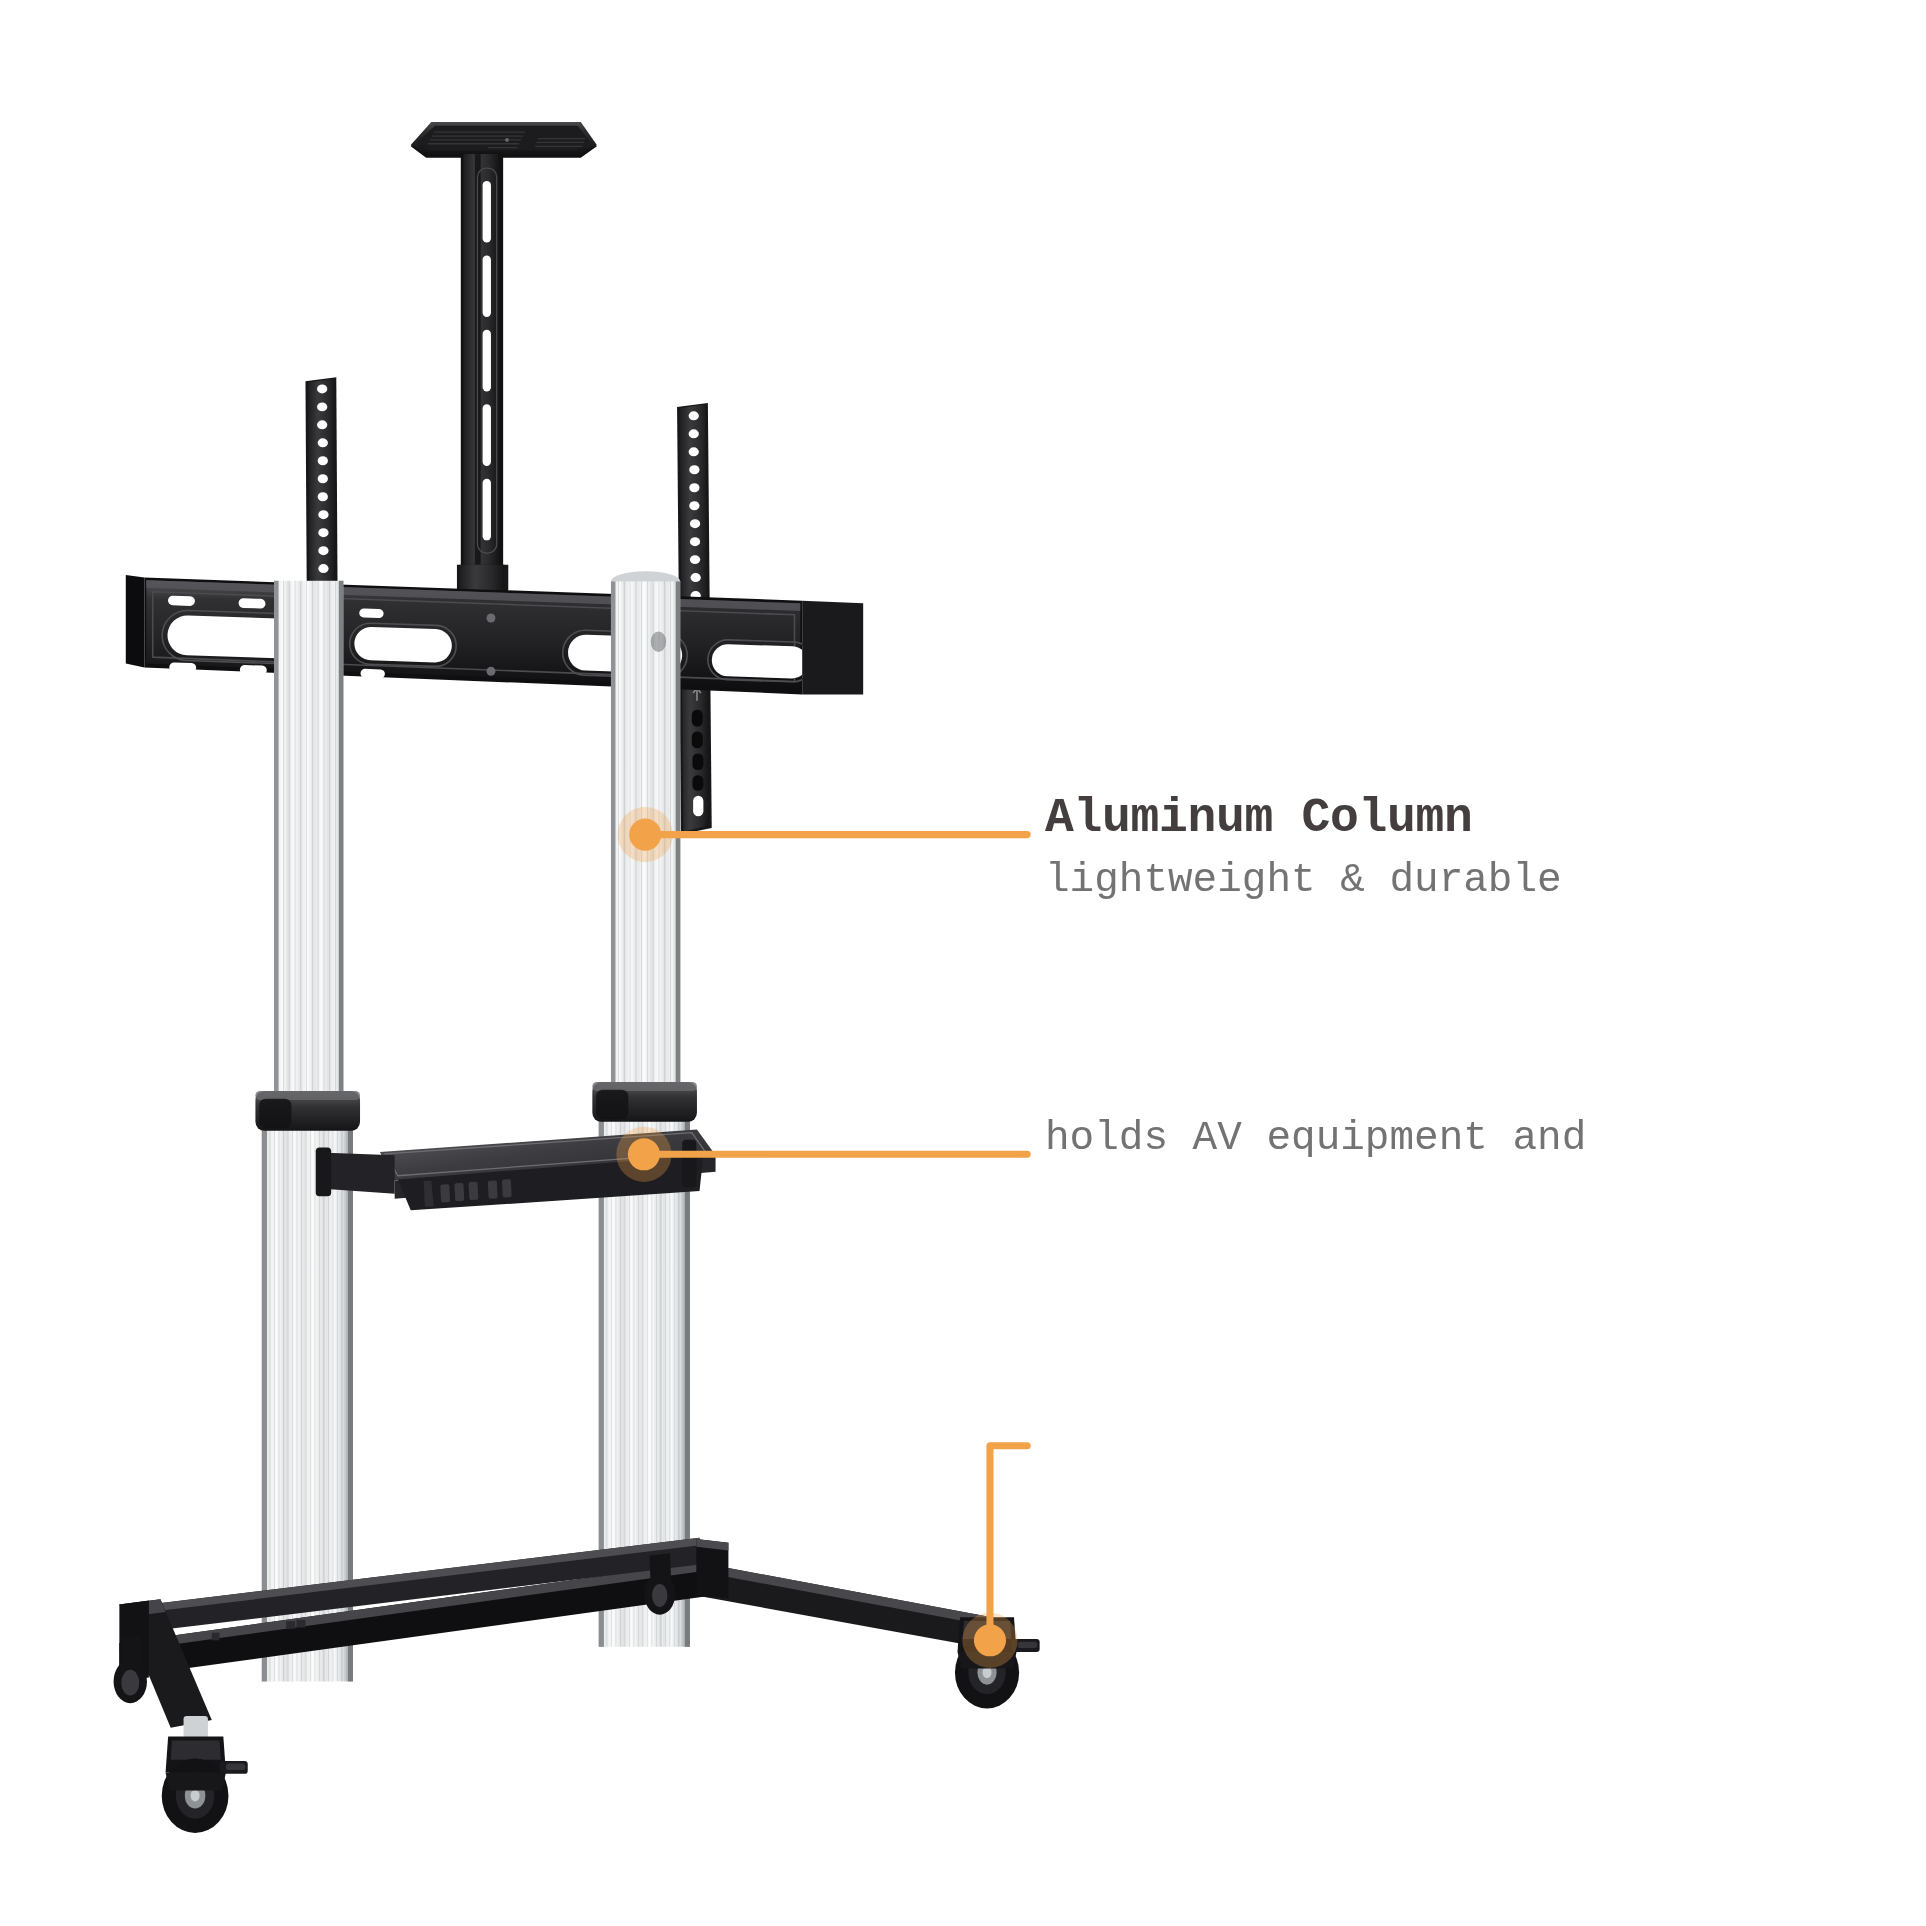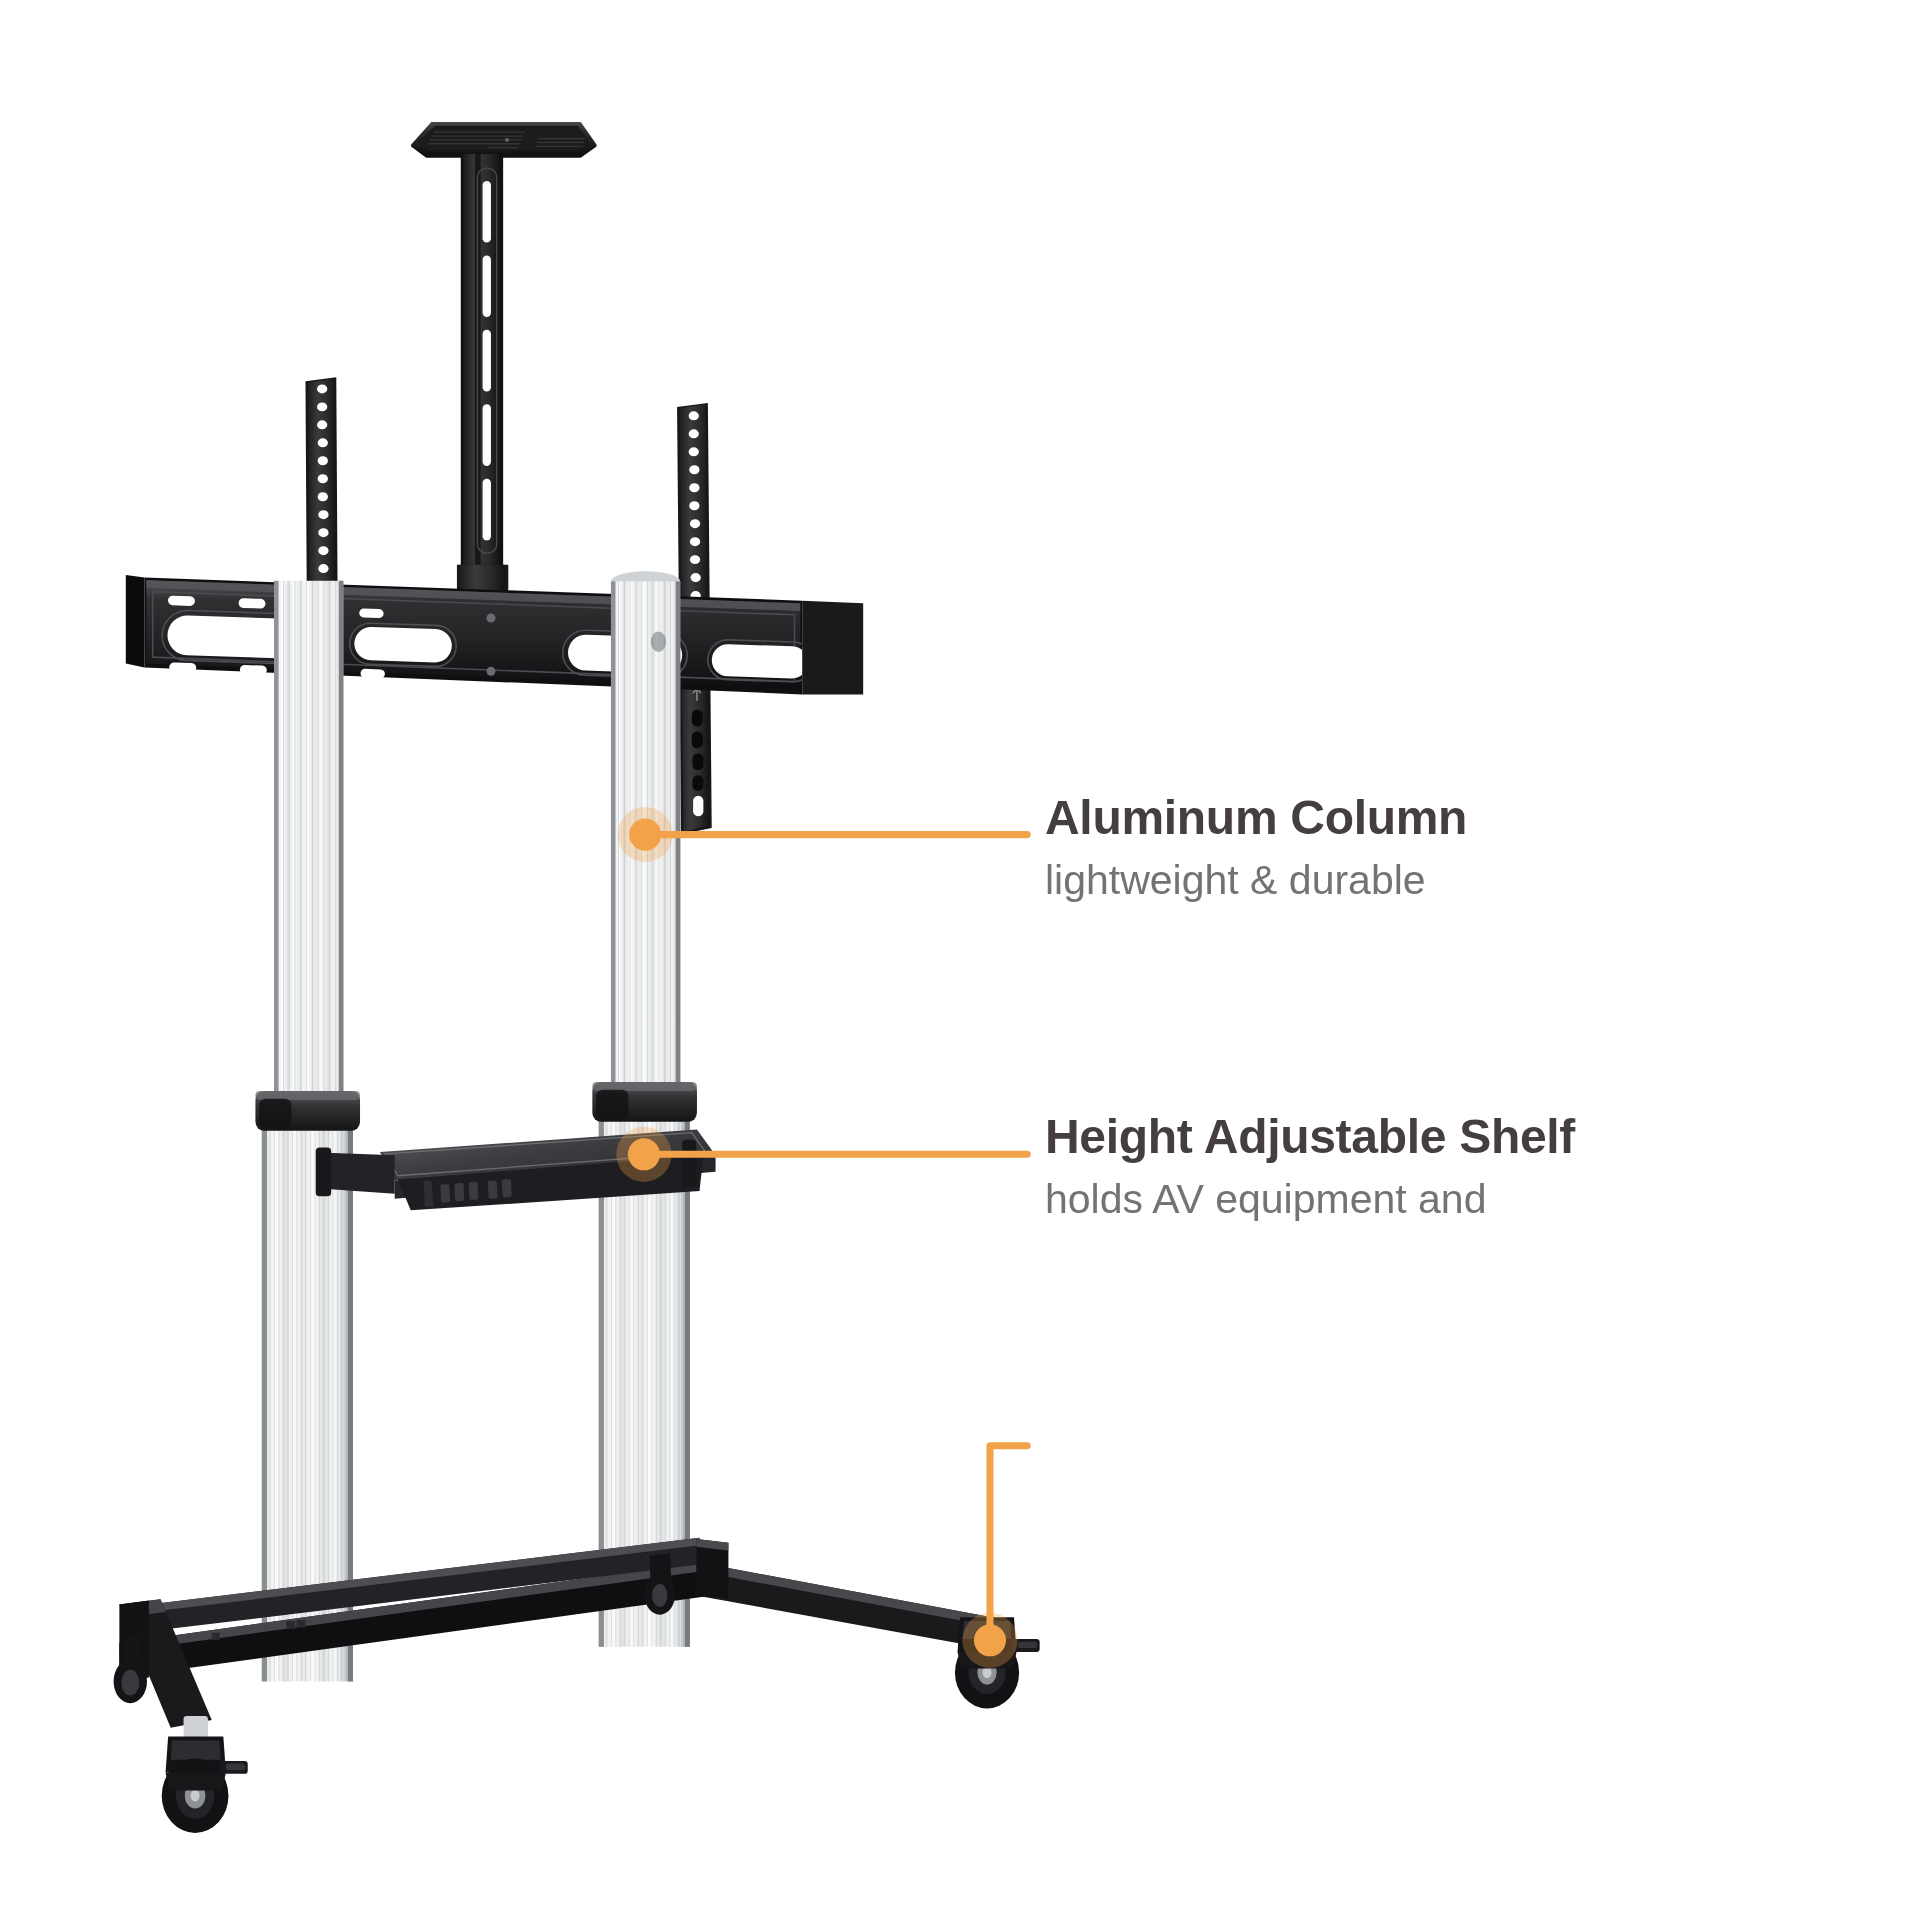--- a/index.html
+++ b/index.html
@@ -2,21 +2,21 @@
 <html style="font-size:10.3px"><head>
 <meta charset="utf-8">
 <style>
   html,body{margin:0;padding:0;background:#ffffff;}
   body{
     width:1926px;height:1926px;
     font-family:"Liberation Sans","DejaVu Sans",sans-serif;
     overflow:hidden;
     position:relative;
   }
-  #stage{position:relative;width:1926px;height:1646px;background:#fff;}
+  #stage{position:relative;width:1926px;height:1646px;background:#fff;font-family:Liberation Mono, monospace;}
 
   
   #product{position:absolute;left:0;top:0;width:1091px;height:1926px;}
   .callout-text{
     position:absolute;
     left:1045px;
     width:847px;
   }
   .co-title{
     font-weight:bold;
@@ -429,19 +429,18 @@
       <circle cx="1542" cy="2555" r="25" fill="#f2a34a"></circle>
     </g>
   </svg>
 
   <div class="callout-text" style="top:794px;">
     <p class="co-title">Aluminum Column</p>
     <p class="co-sub">lightweight &amp; durable</p>
   </div>
 
   <div class="callout-text" style="top:1113px;">
-    <p class="co-title">Height Adjustable Shelf</p>
     <p class="co-sub">holds AV equipment and</p>
   </div>
 
 
 </div>
 
 
 </body></html>

